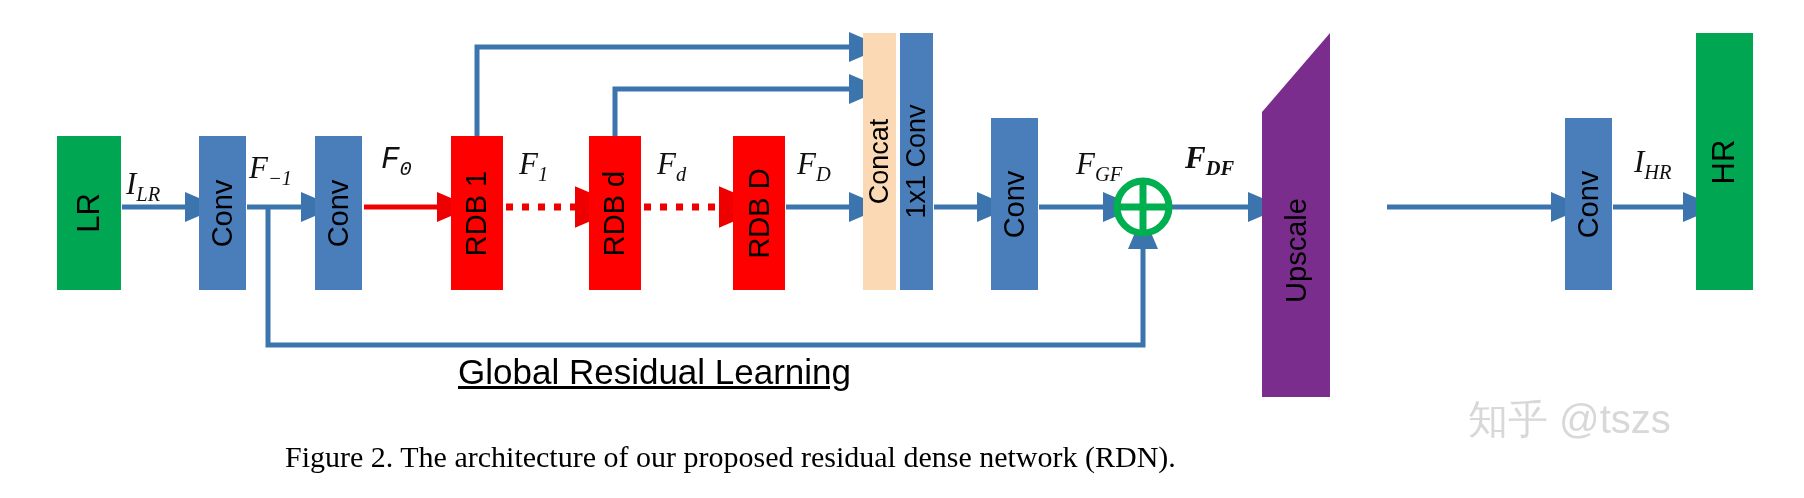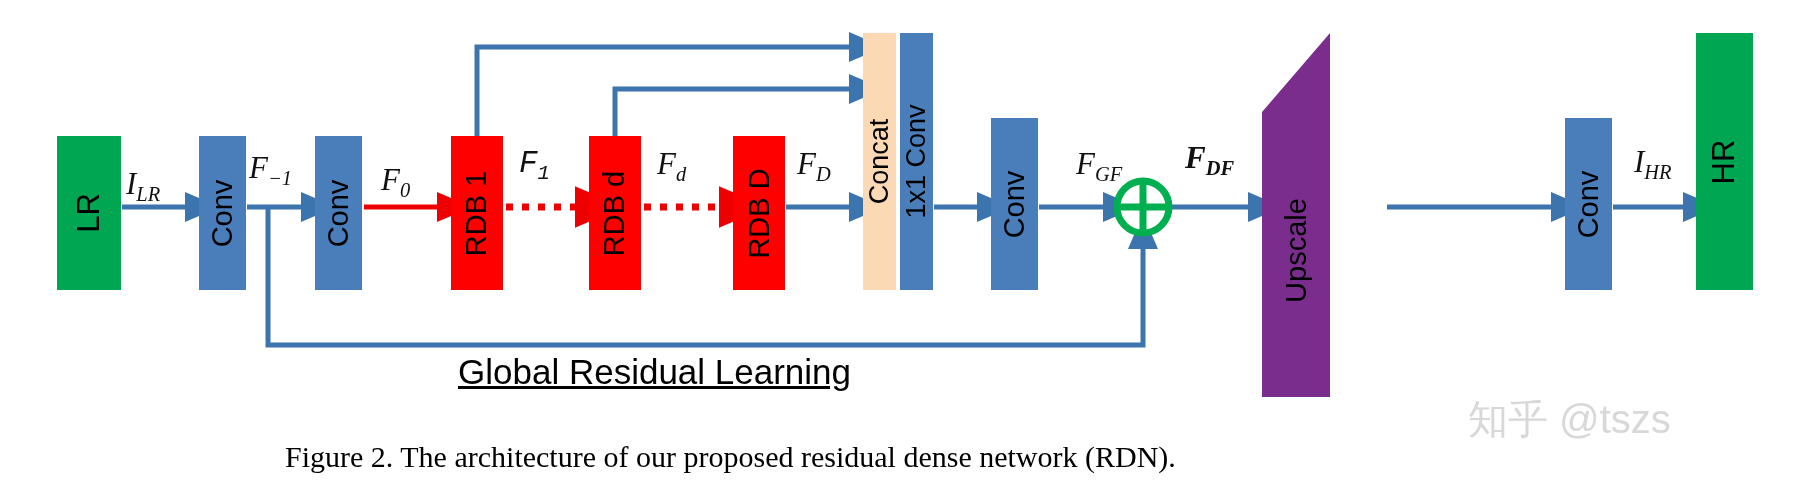--- a/index.html
+++ b/index.html
@@ -109,24 +109,24 @@
   <div class="blk" style="left:1696px;top:33px;width:57px;height:257px;background:#00a651;">
     <span class="vlabel sz1">HR</span>
   </div>
 
   <div class="sig" style="left:126px;top:166px;">
     <span>I</span><sub>LR</sub>
   </div>
   <div class="sig" style="left:249px;top:150px;">
     <span>F</span><sub>−1</sub>
   </div>
-  <div class="sig" style="left:381px;top:162px;">
+  <div class="sig" style="left:381px;top:142px;font-family:Liberation Mono, monospace;">
     <span>F</span><sub>0</sub>
   </div>
-  <div class="sig" style="left:519px;top:146px;font-family:Liberation Mono, monospace;">
+  <div class="sig" style="left:519px;top:146px;">
     <span>F</span><sub>1</sub>
   </div>
   <div class="sig" style="left:657px;top:146px;">
     <span>F</span><sub>d</sub>
   </div>
   <div class="sig" style="left:797px;top:146px;">
     <span>F</span><sub>D</sub>
   </div>
   <div class="sig" style="left:1076px;top:146px;">
     <span>F</span><sub>GF</sub>

